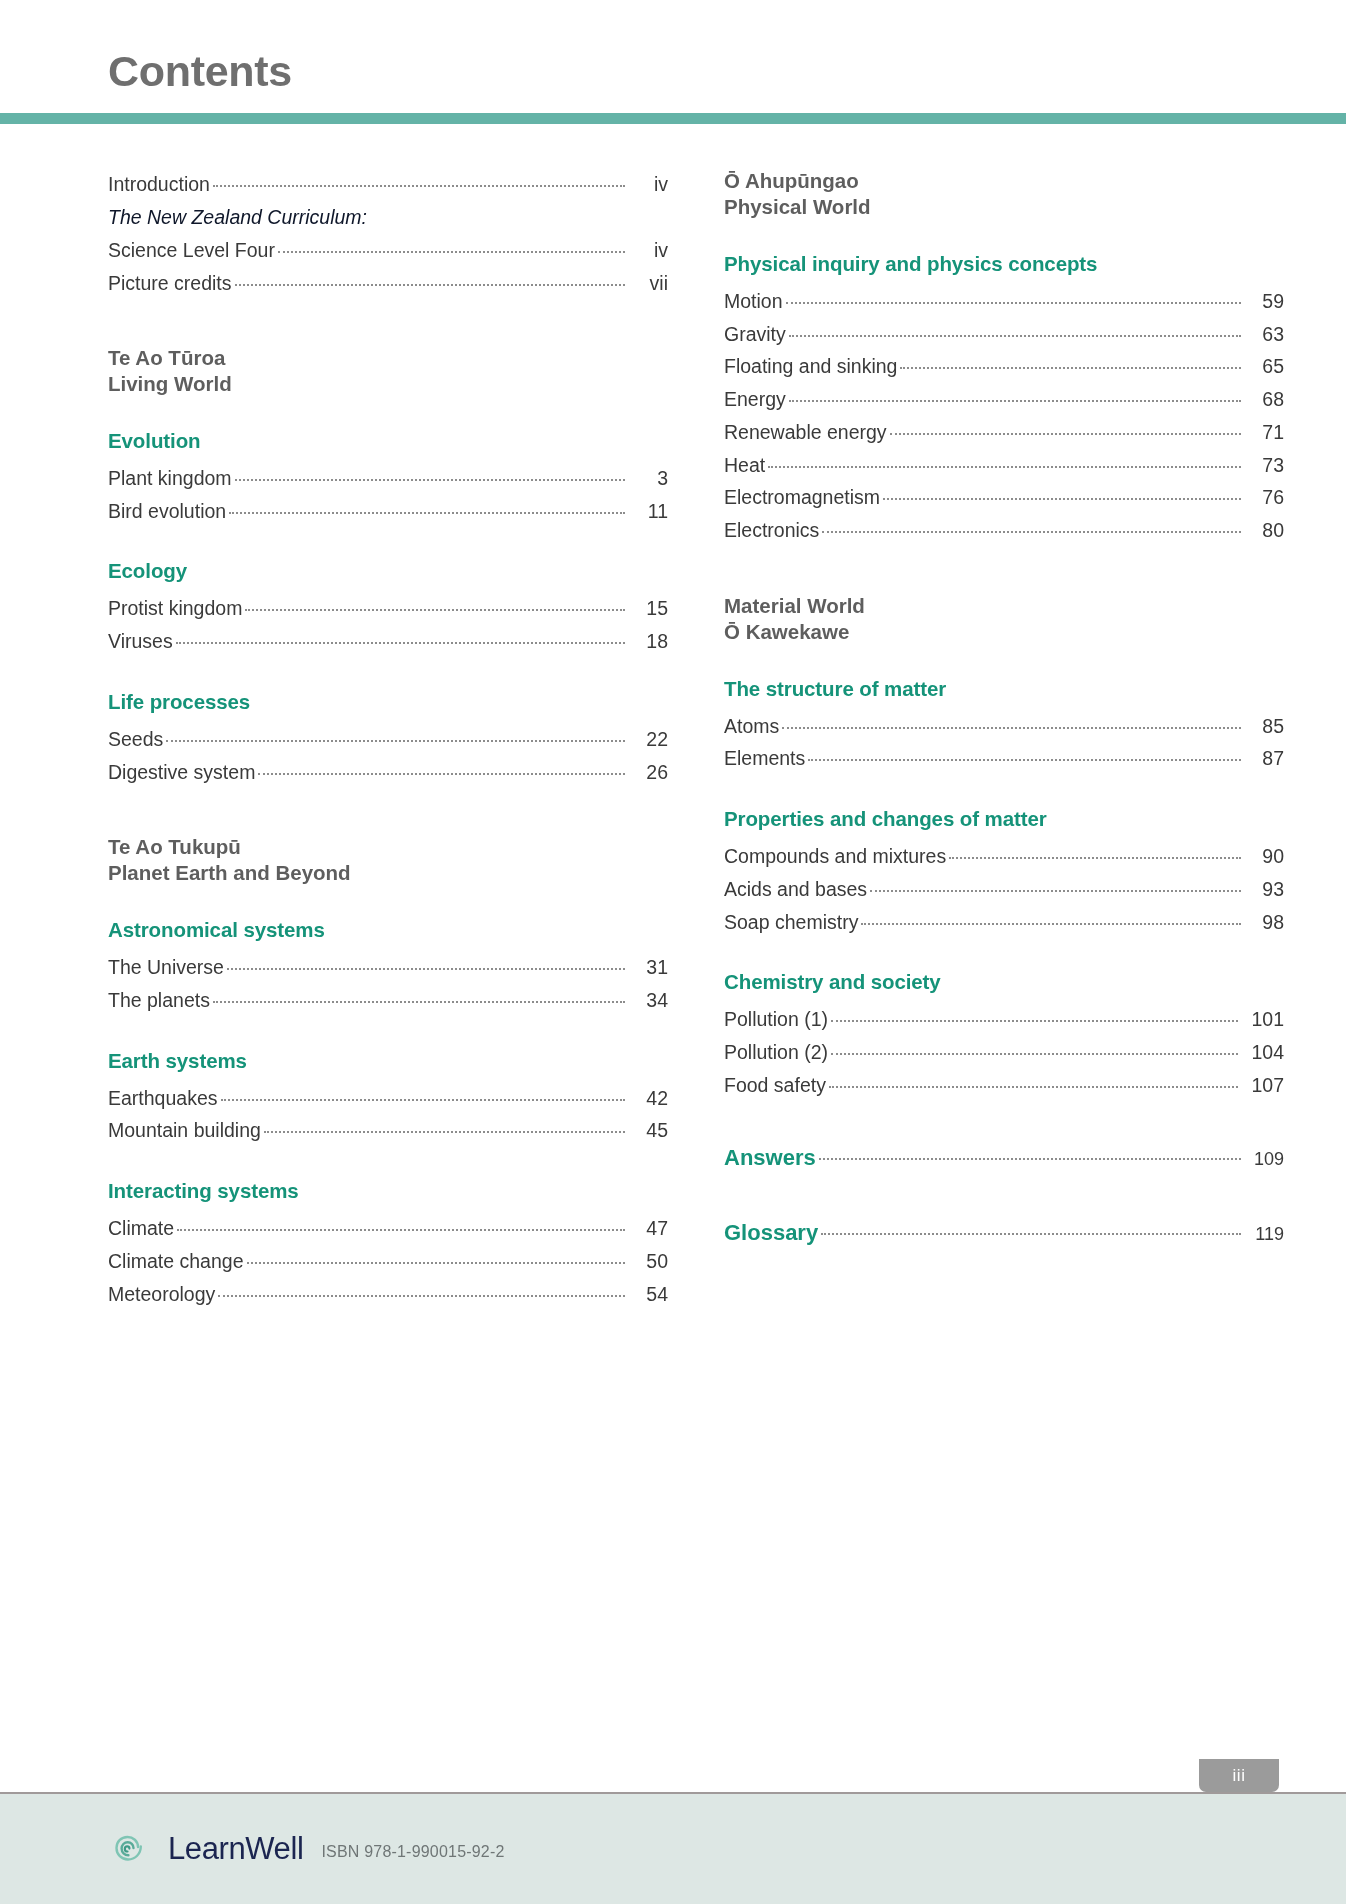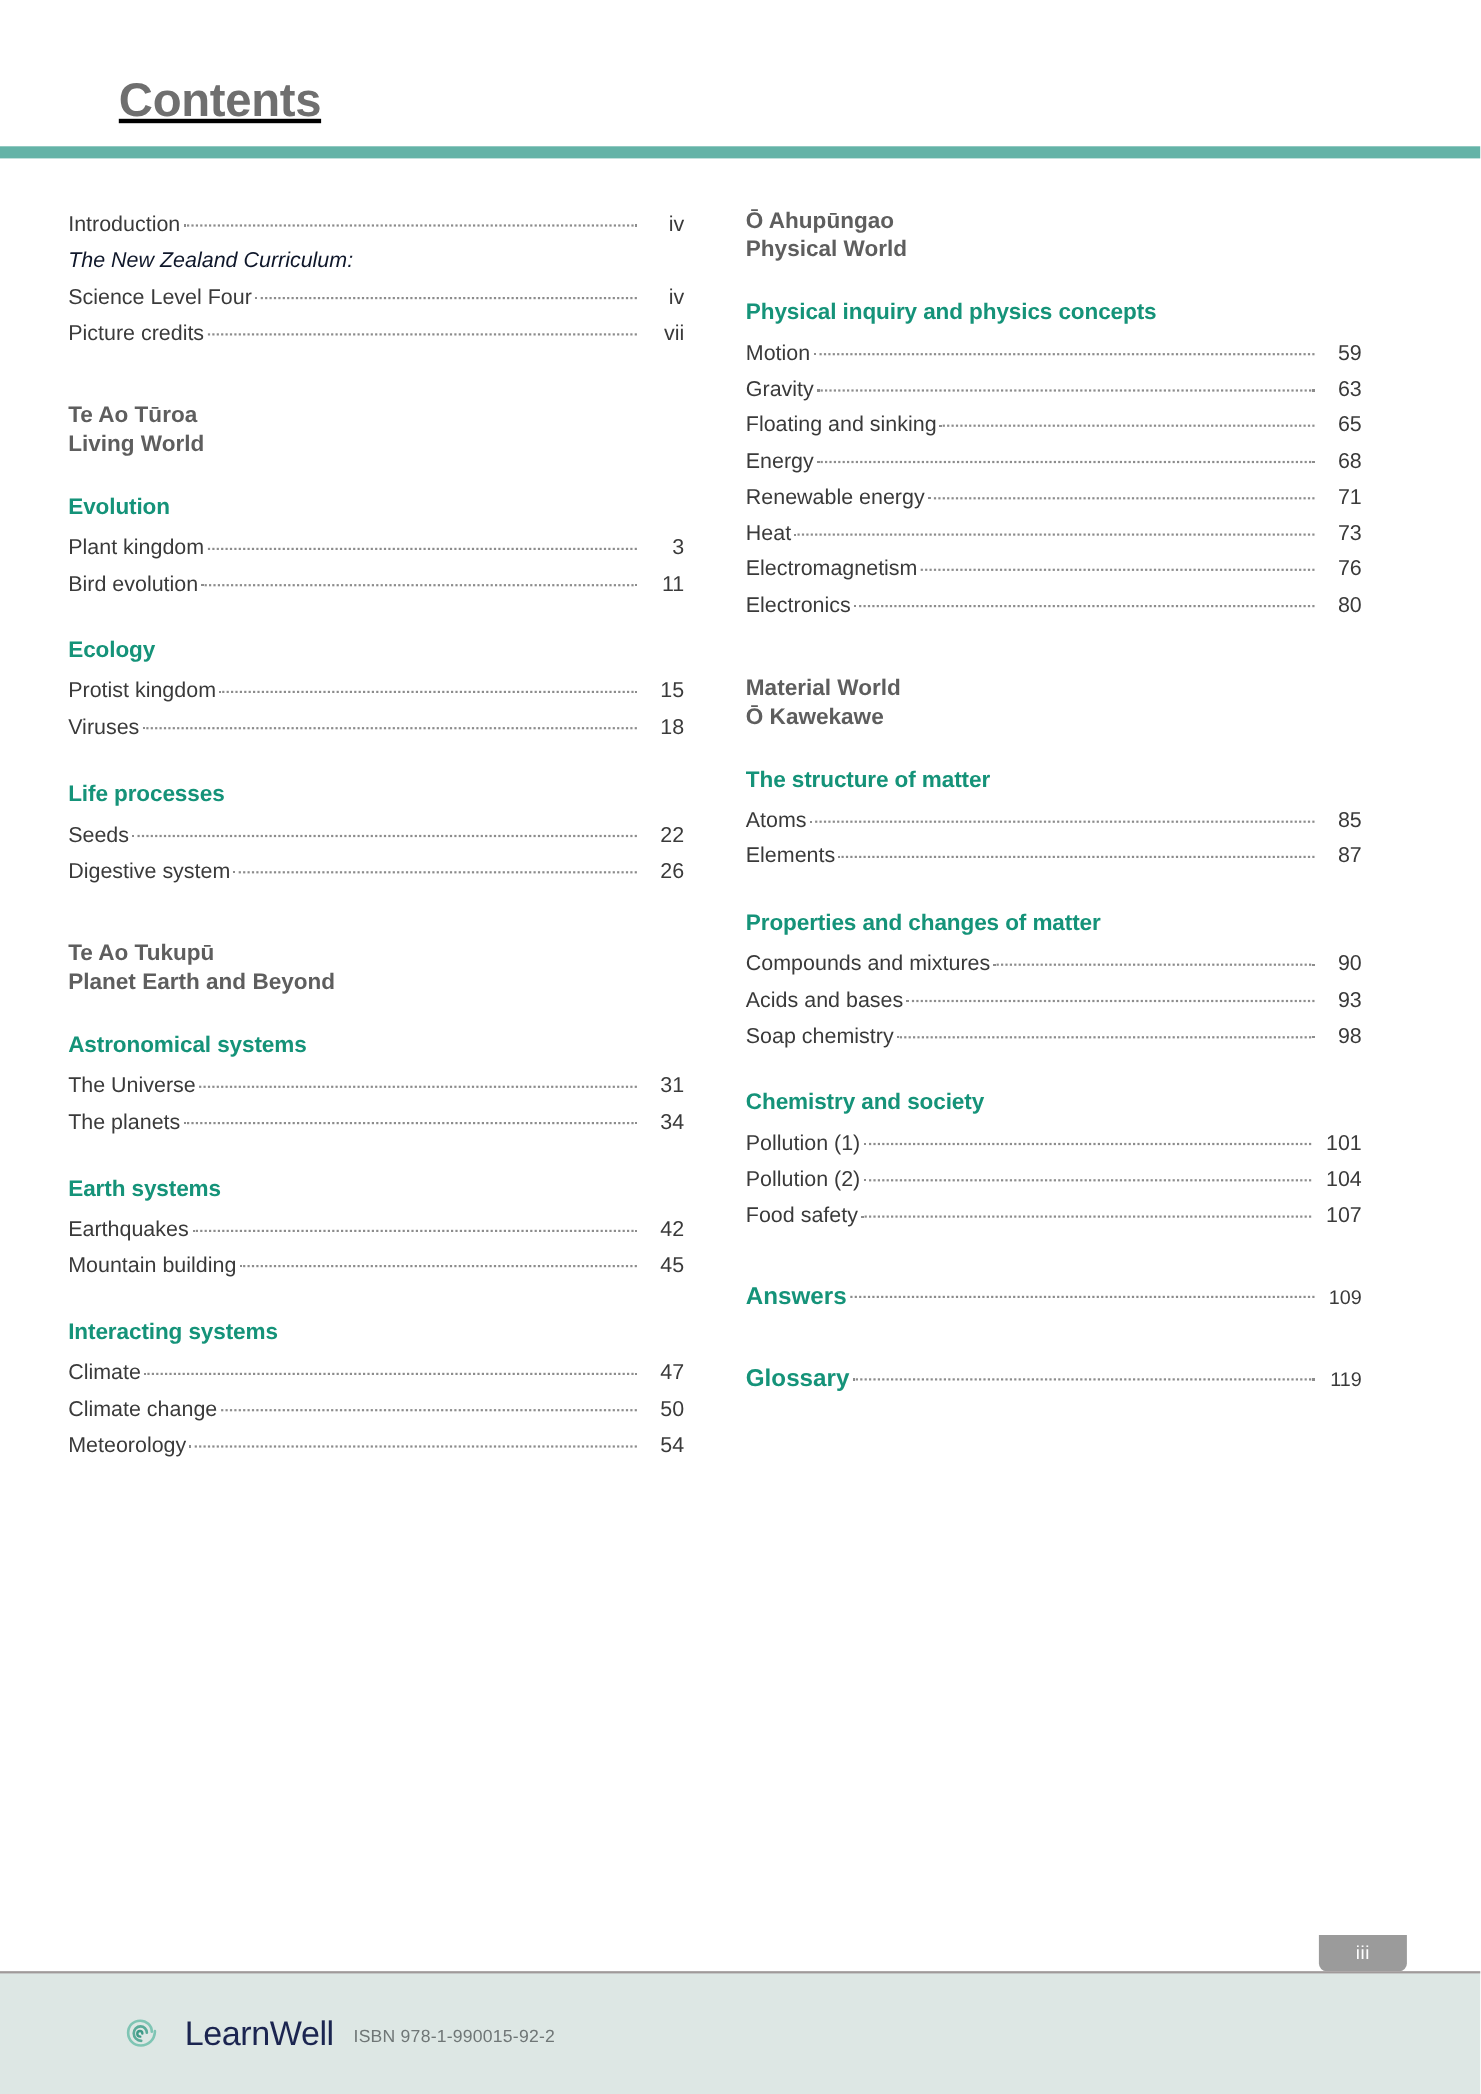--- a/index.html
+++ b/index.html
@@ -14,43 +14,41 @@
   .page {
     position: relative;
     width: 1346px;
     height: 1904px;
     background: #ffffff;
     overflow: hidden;
   }
 
   
   .header {
-    padding: 68px 0 0 108px;
-    text-decoration: underline;
+    padding: 48px 0 0 108px;
   }
   .page-title {
     font-size: 43px;
     font-weight: bold;
     color: #6f6f6f;
     letter-spacing: -0.3px;
     line-height: 1.1;
   }
   .title-rule {
     margin-top: 18px;
     height: 11px;
     width: 100%;
     background: #64b3a7;
   }
 
   
   .columns {
     display: flex;
     padding: 44px 108px 0 108px;
     gap: 56px;
-    justify-content: flex-end;
   }
   .col {
     width: 560px;
     flex: 0 0 560px;
   }
 
   
   .block { margin-bottom: 0; }
 
   .strand {

